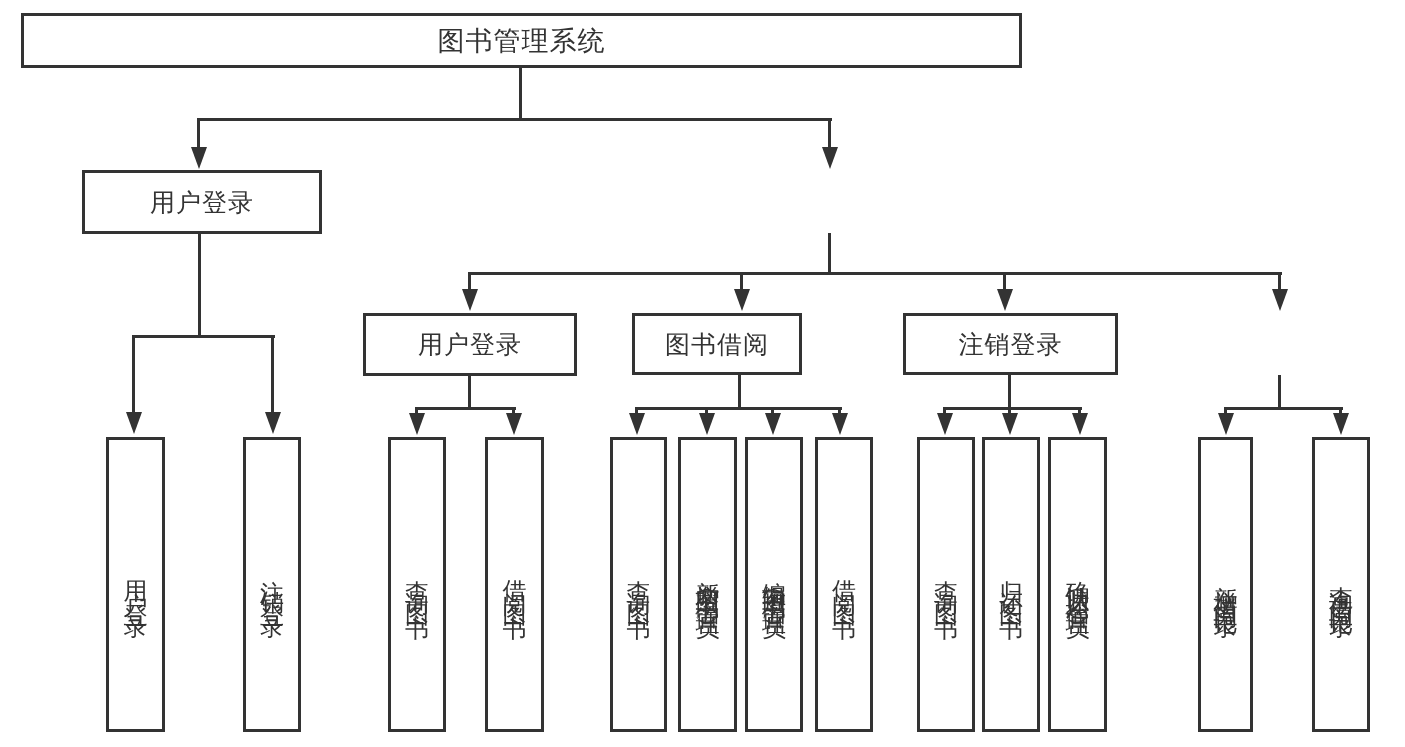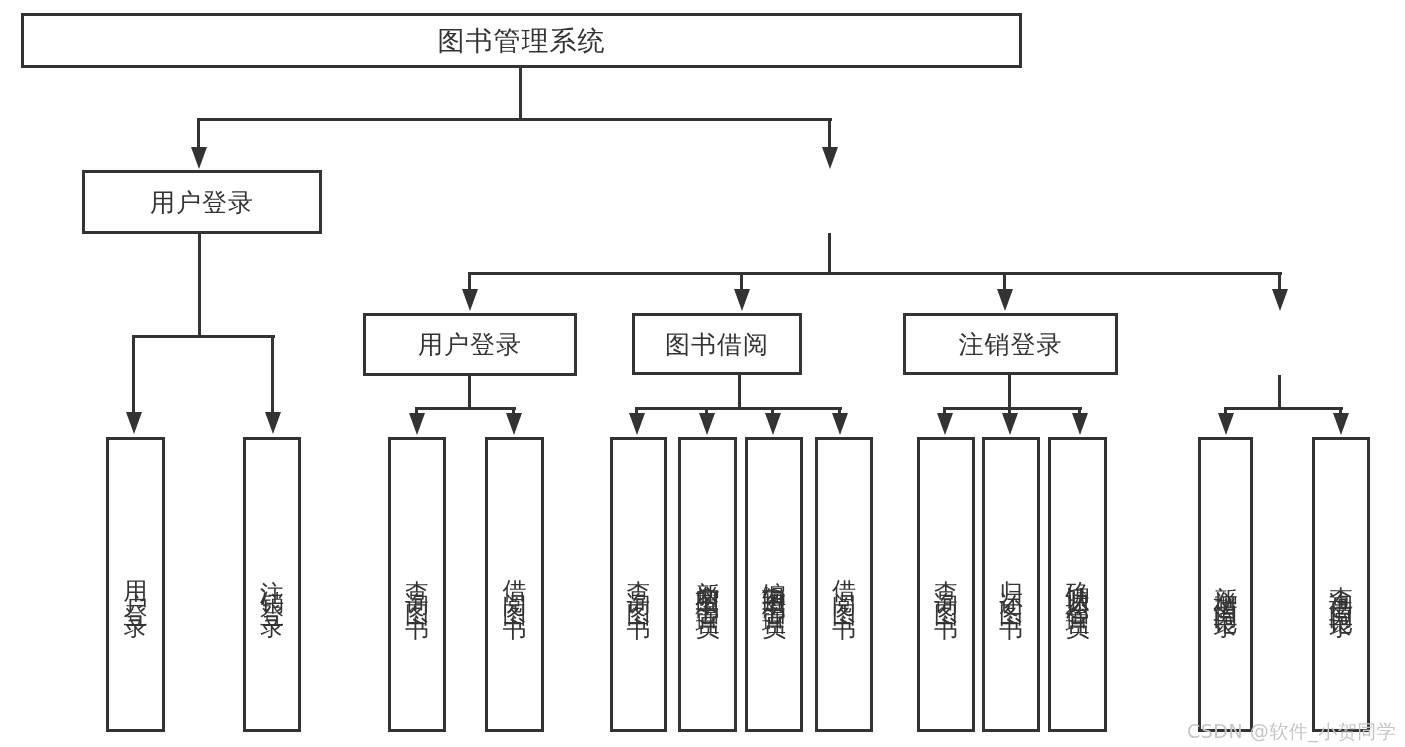--- a/index.html
+++ b/index.html
@@ -150,15 +150,14 @@
 
   <div>
     <div class="ln" style="left:1278px;top:375px;width:3px;height:32px"></div>
     <div class="ln" style="left:1224px;top:407px;width:119px;height:3px"></div>
     <div class="ln" style="left:1224px;top:407px;width:3px;height:7px"></div>
     <div class="tri" style="left:1218px;top:413px"></div>
     <div class="ln" style="left:1339px;top:407px;width:3px;height:7px"></div>
     <div class="tri" style="left:1333px;top:413px"></div>
   </div>
 
-  <div class="watermark">CSDN @软件_小贺同学</div>
 
 </div>
 
 </body></html>

